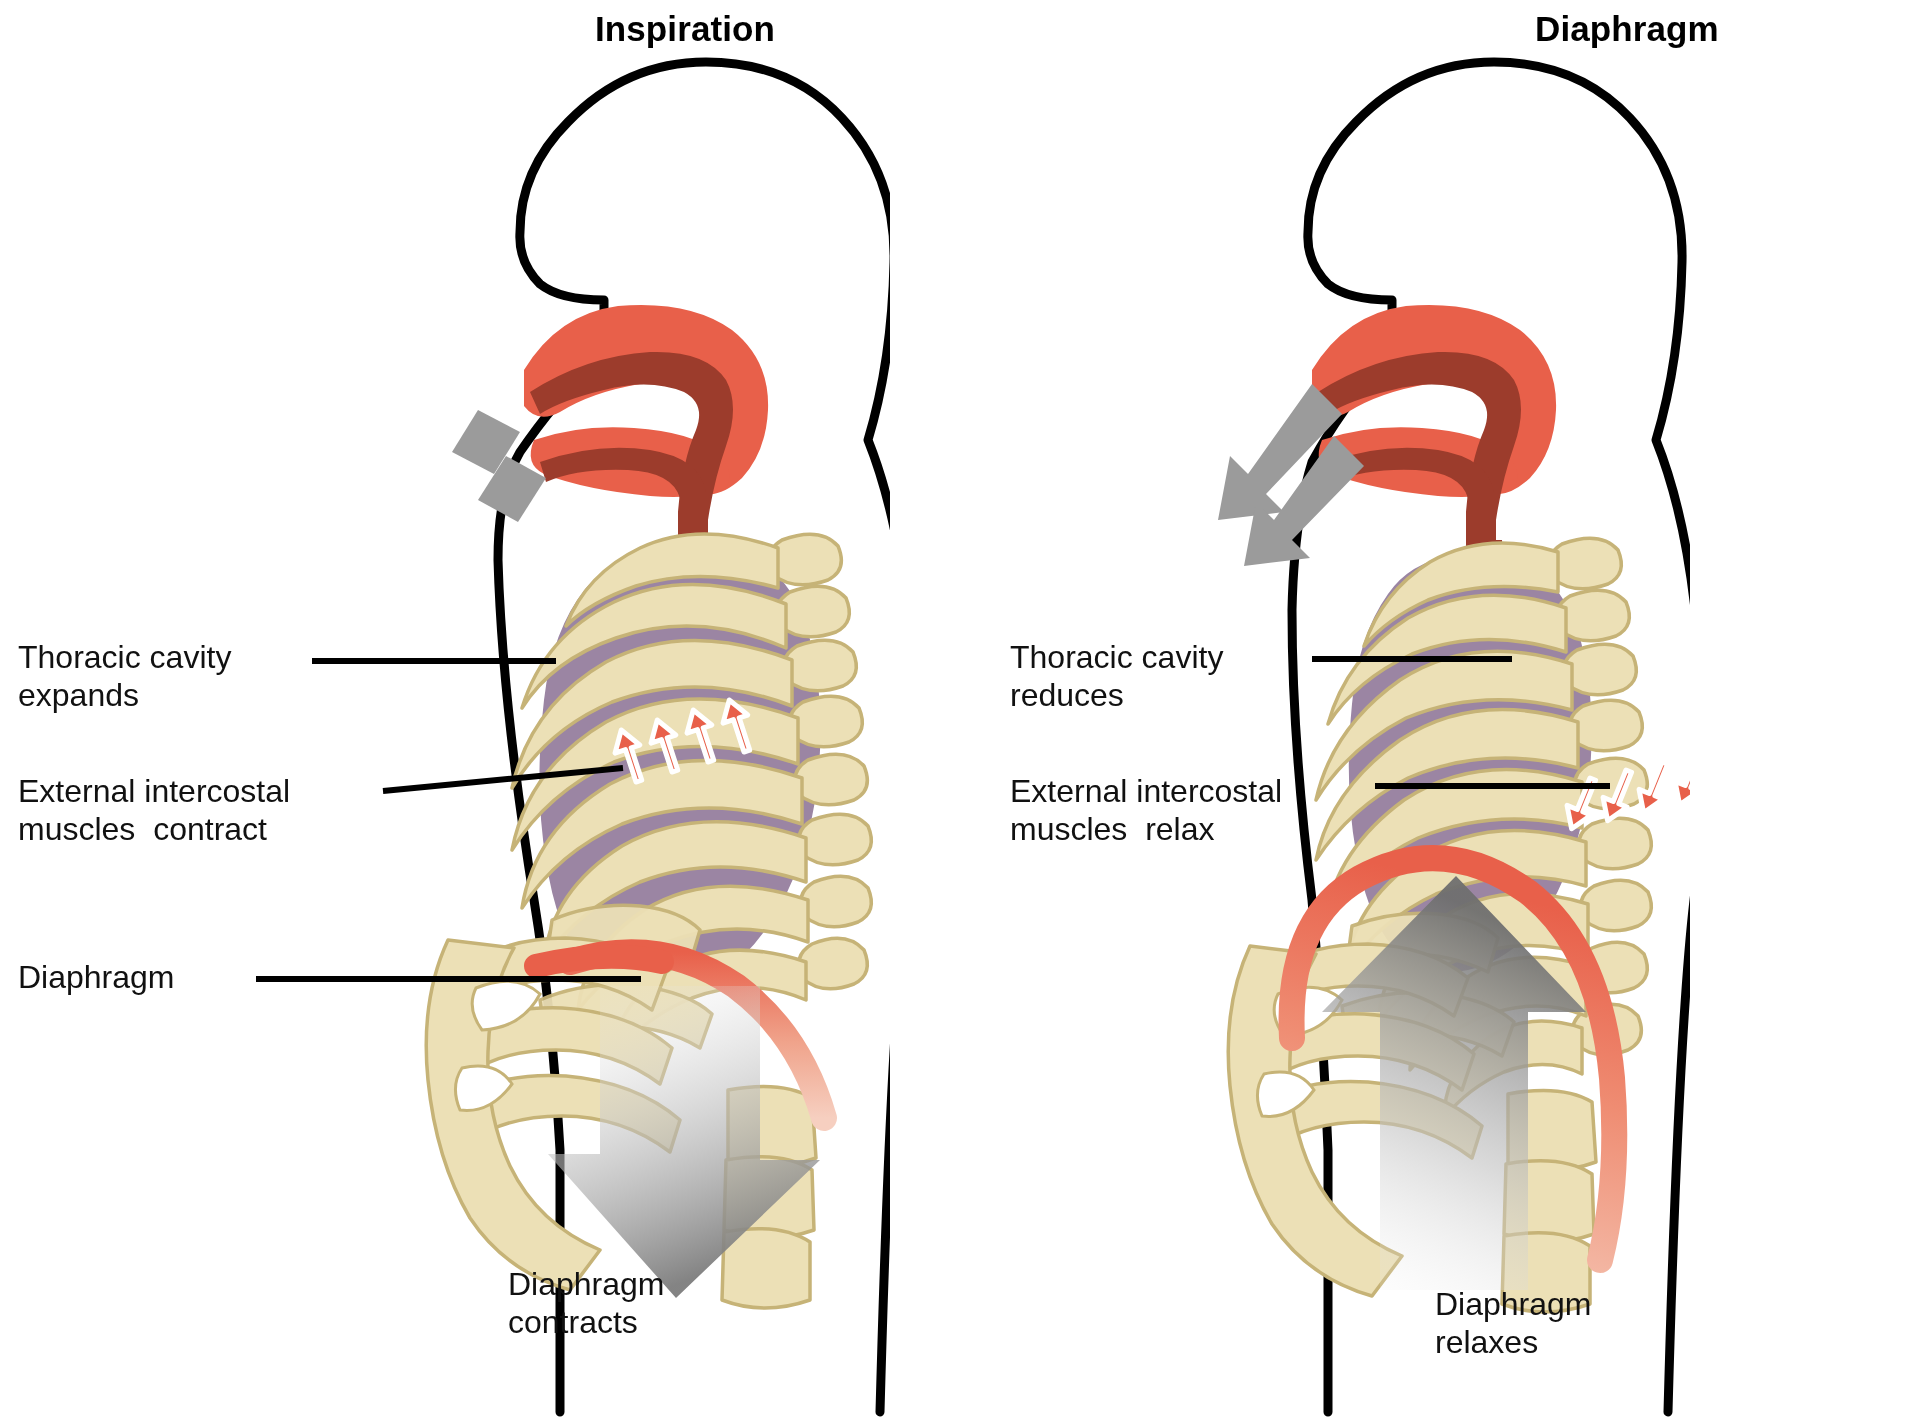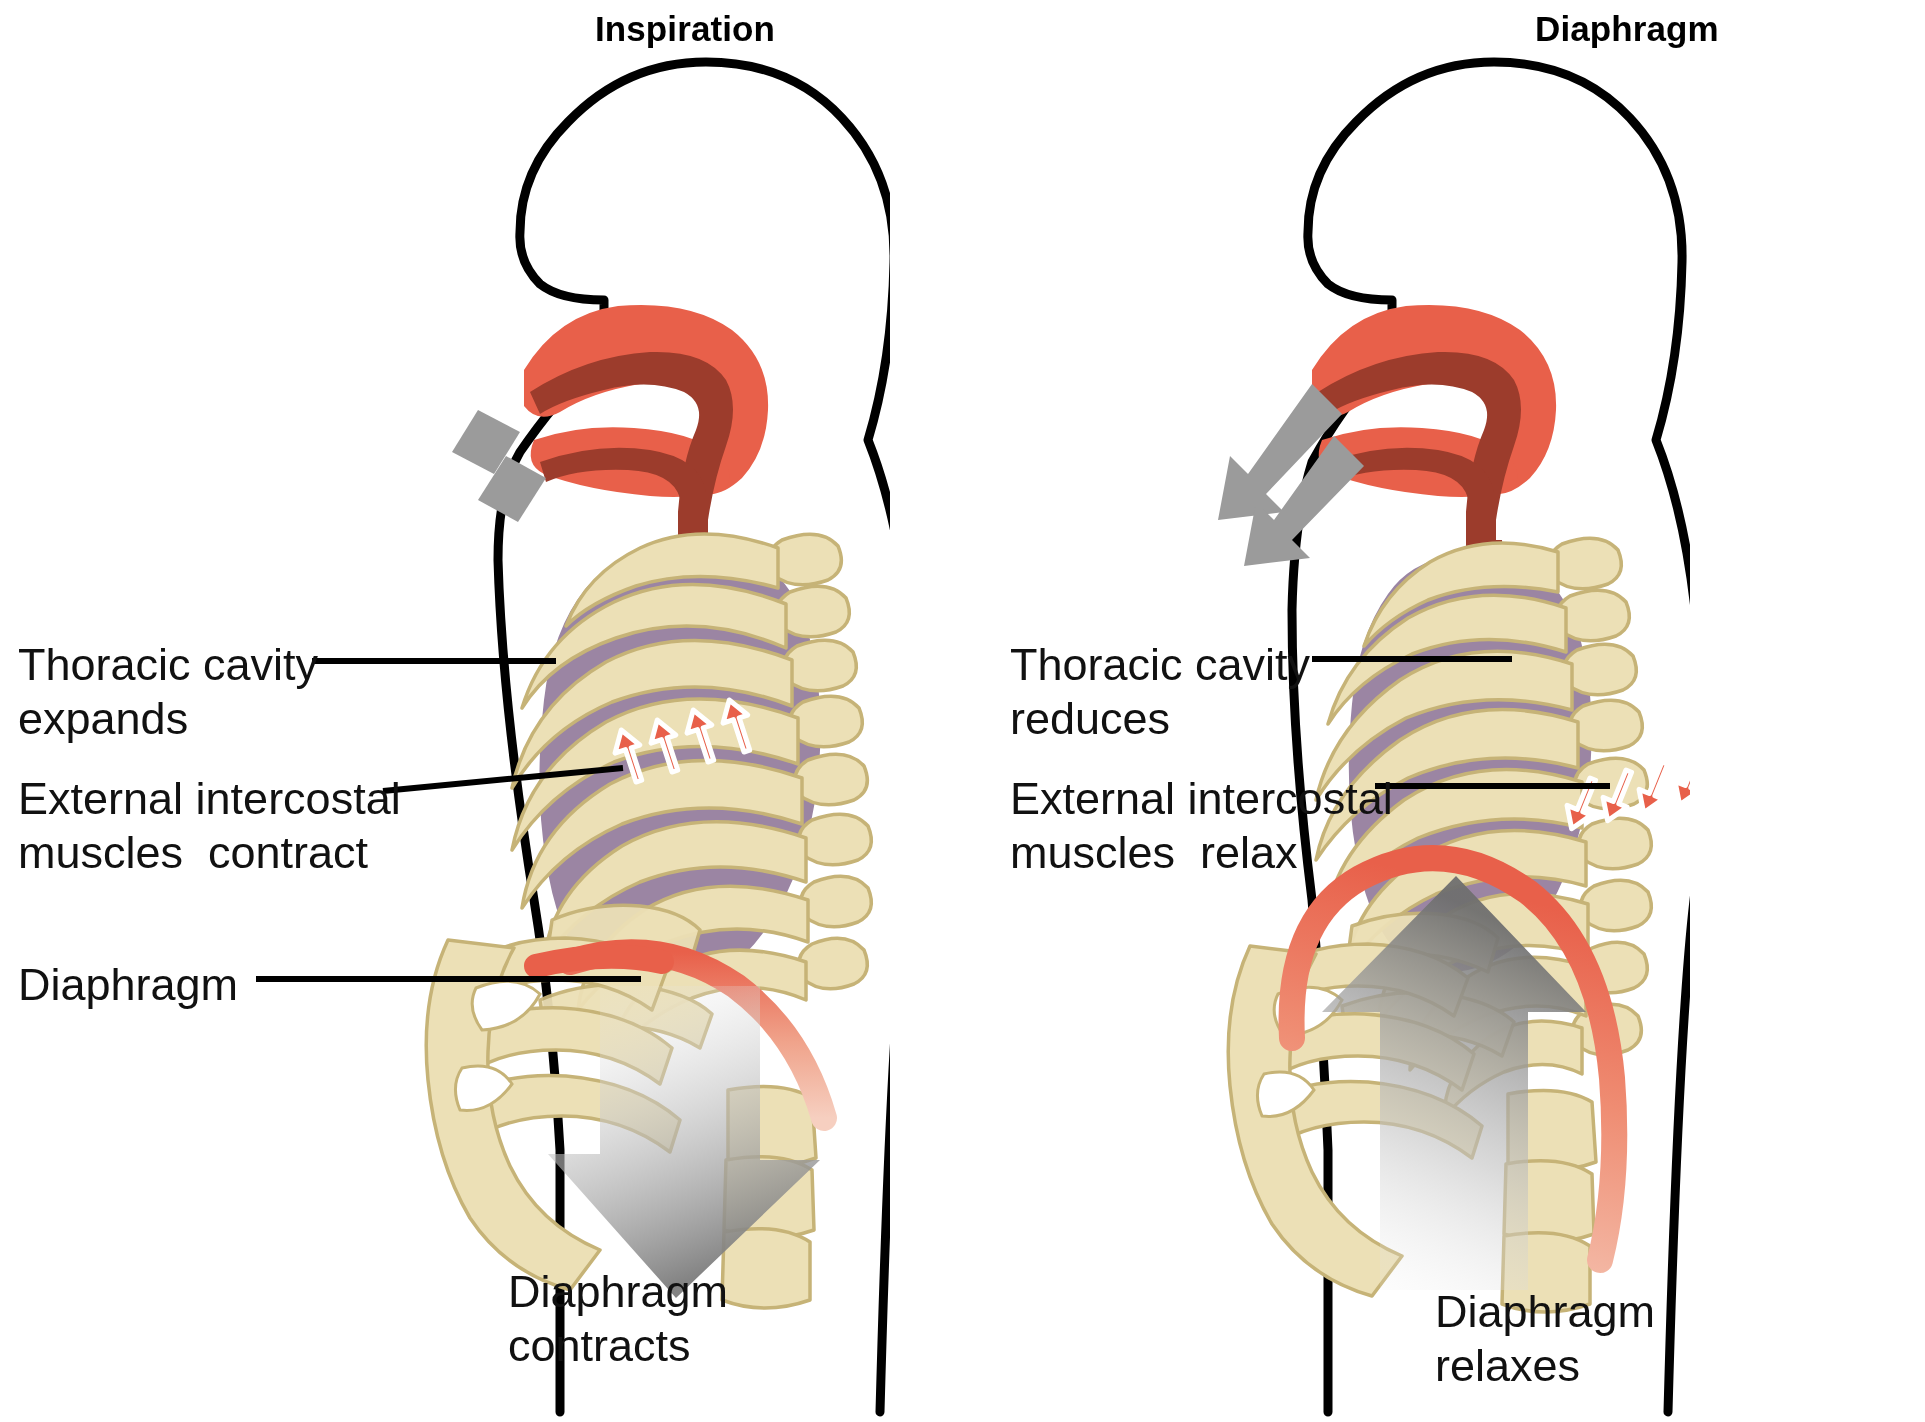--- a/index.html
+++ b/index.html
@@ -3,21 +3,21 @@
 <meta charset="utf-8">
 <style>
   html,body{margin:0;padding:0;background:#ffffff;}
   body{width:1925px;height:1422px;overflow:hidden;font-family:"Liberation Sans",sans-serif;}
   #root{position:relative;width:1925px;height:1032px;background:#fff;}
   .panel-title{
     position:absolute;font-weight:bold;font-size:35px;color:#000;
     letter-spacing:0.1px;white-space:nowrap;
   }
   .lbl{
-    position:absolute;font-size:45px;color:#111;line-height:1.20;
+    position:absolute;font-size:32px;color:#111;line-height:1.20;
     white-space:pre;
   }
   svg.stage{position:absolute;left:0;top:0;width:1925px;height:1422px;}
   .nolink{pointer-events:none;}
 </style>
 </head>
 <body>
 
 <div id="root">
 

